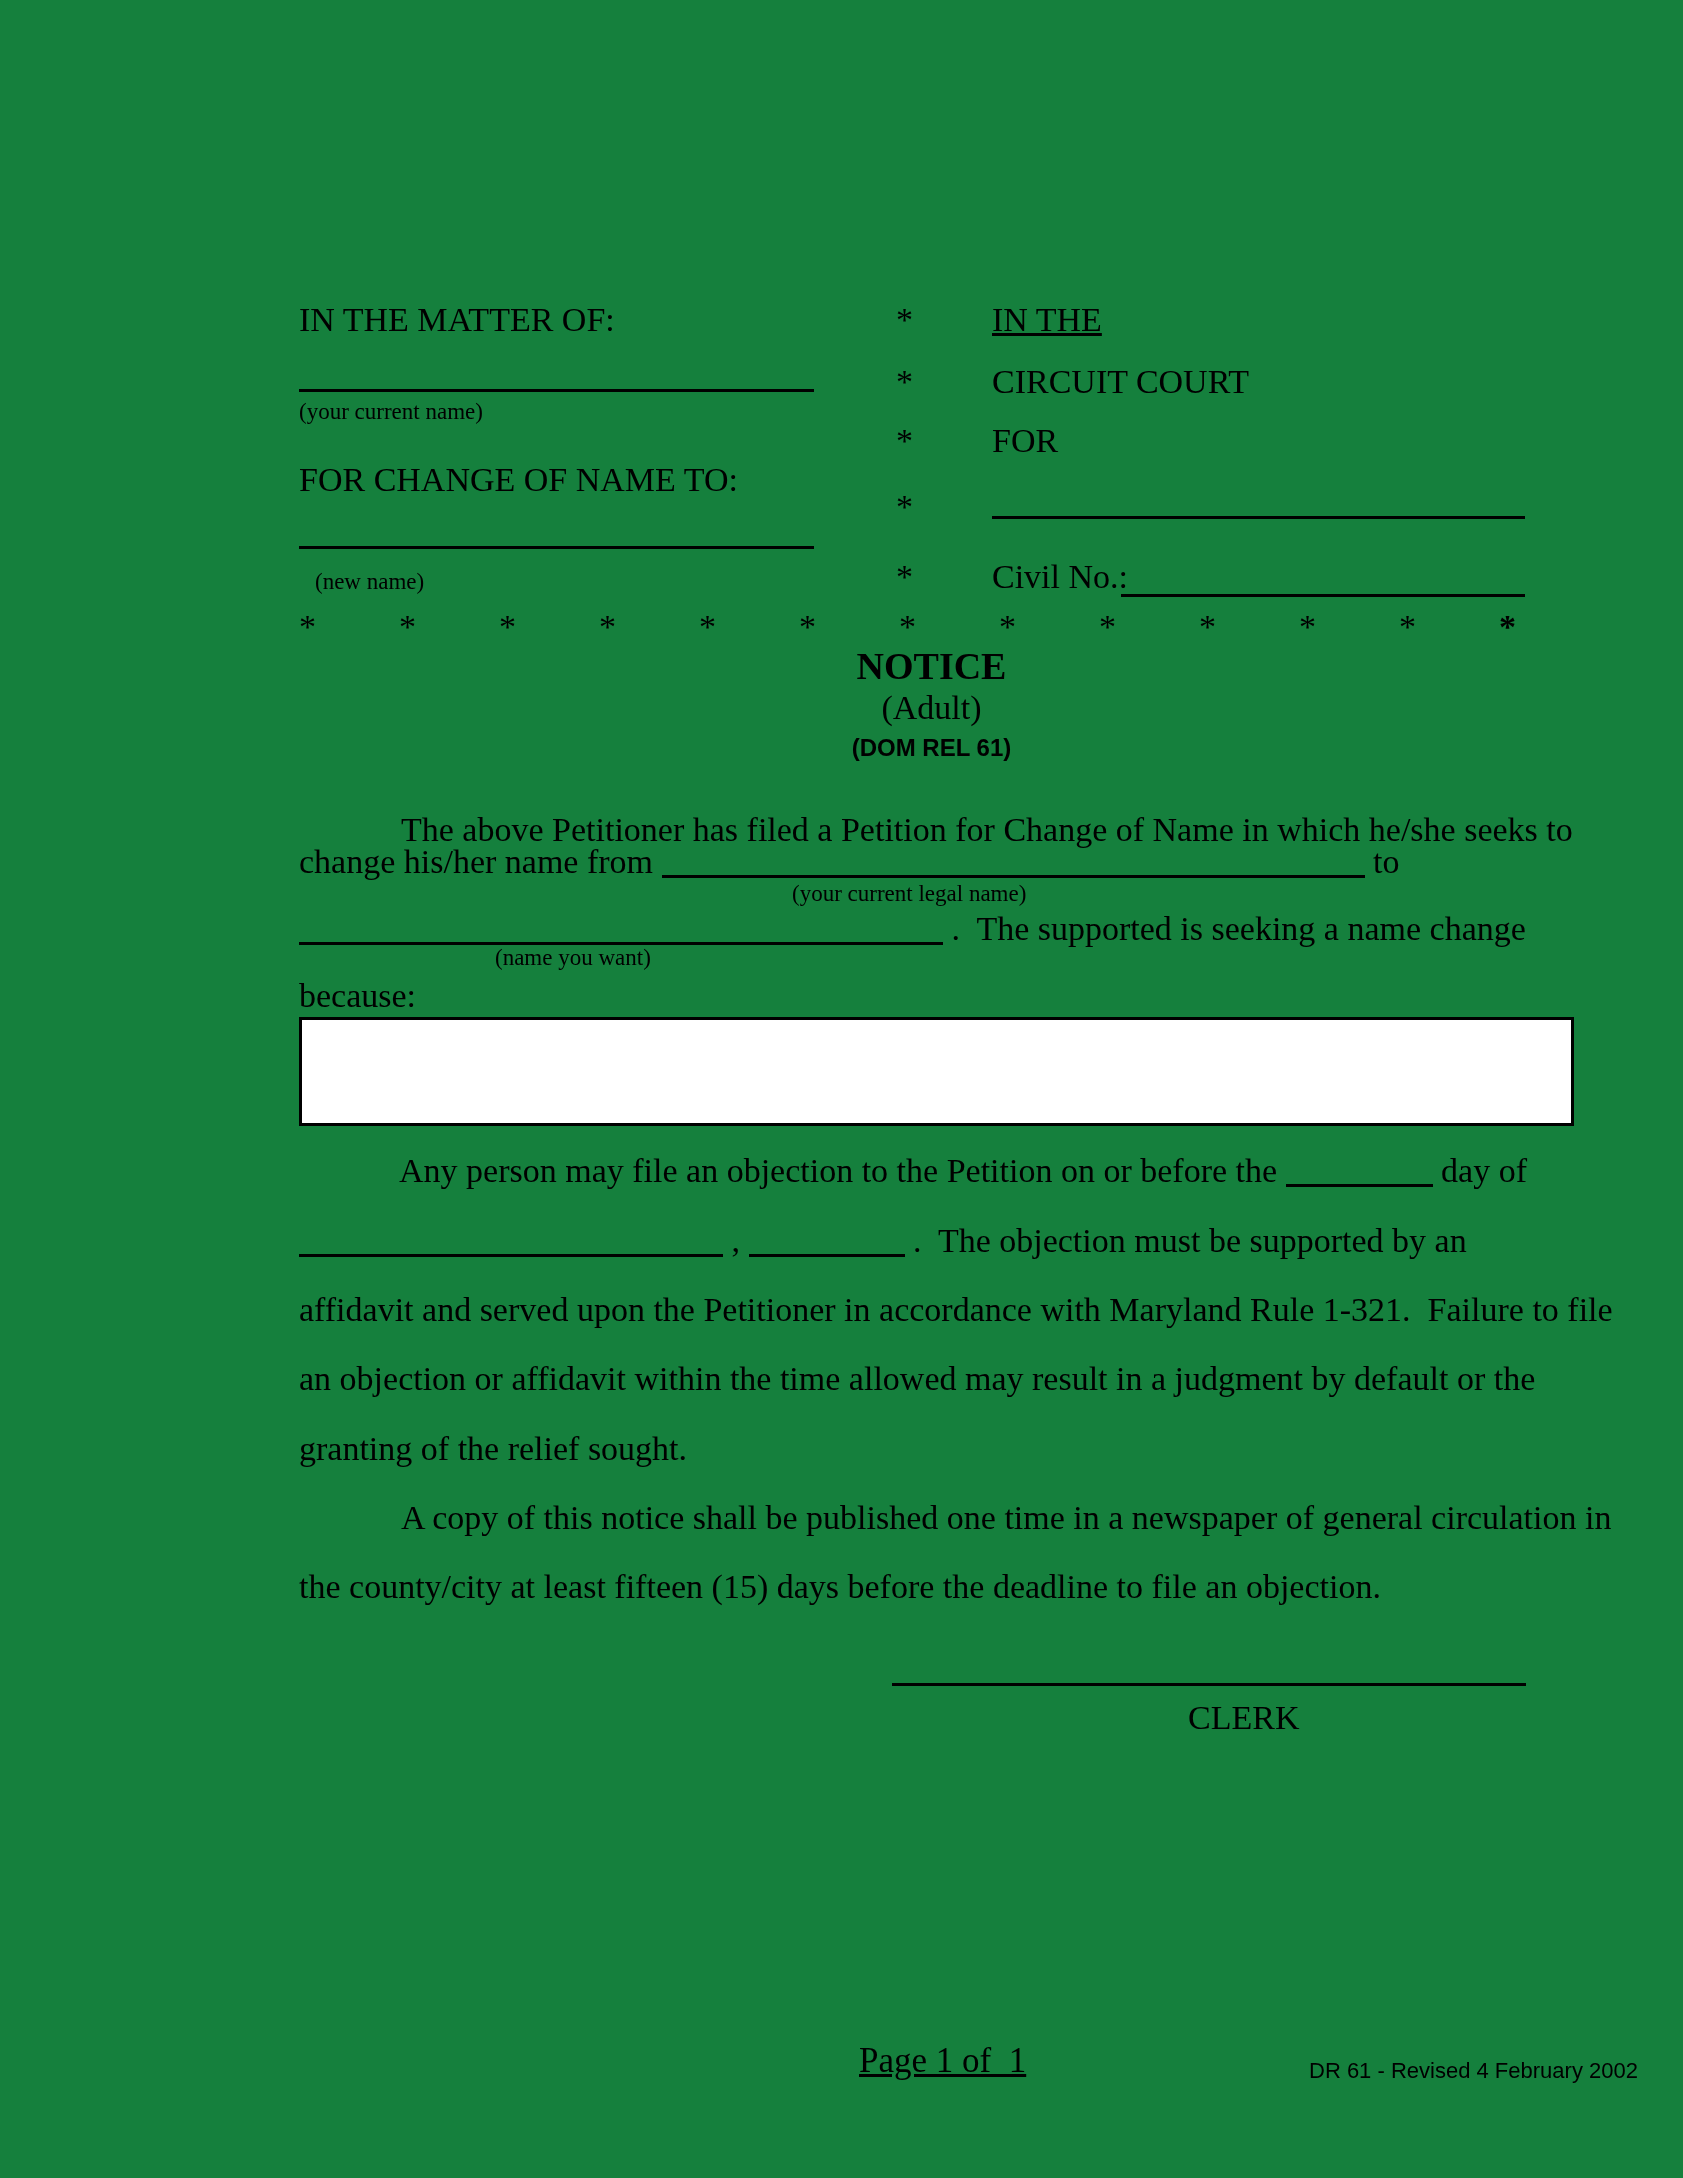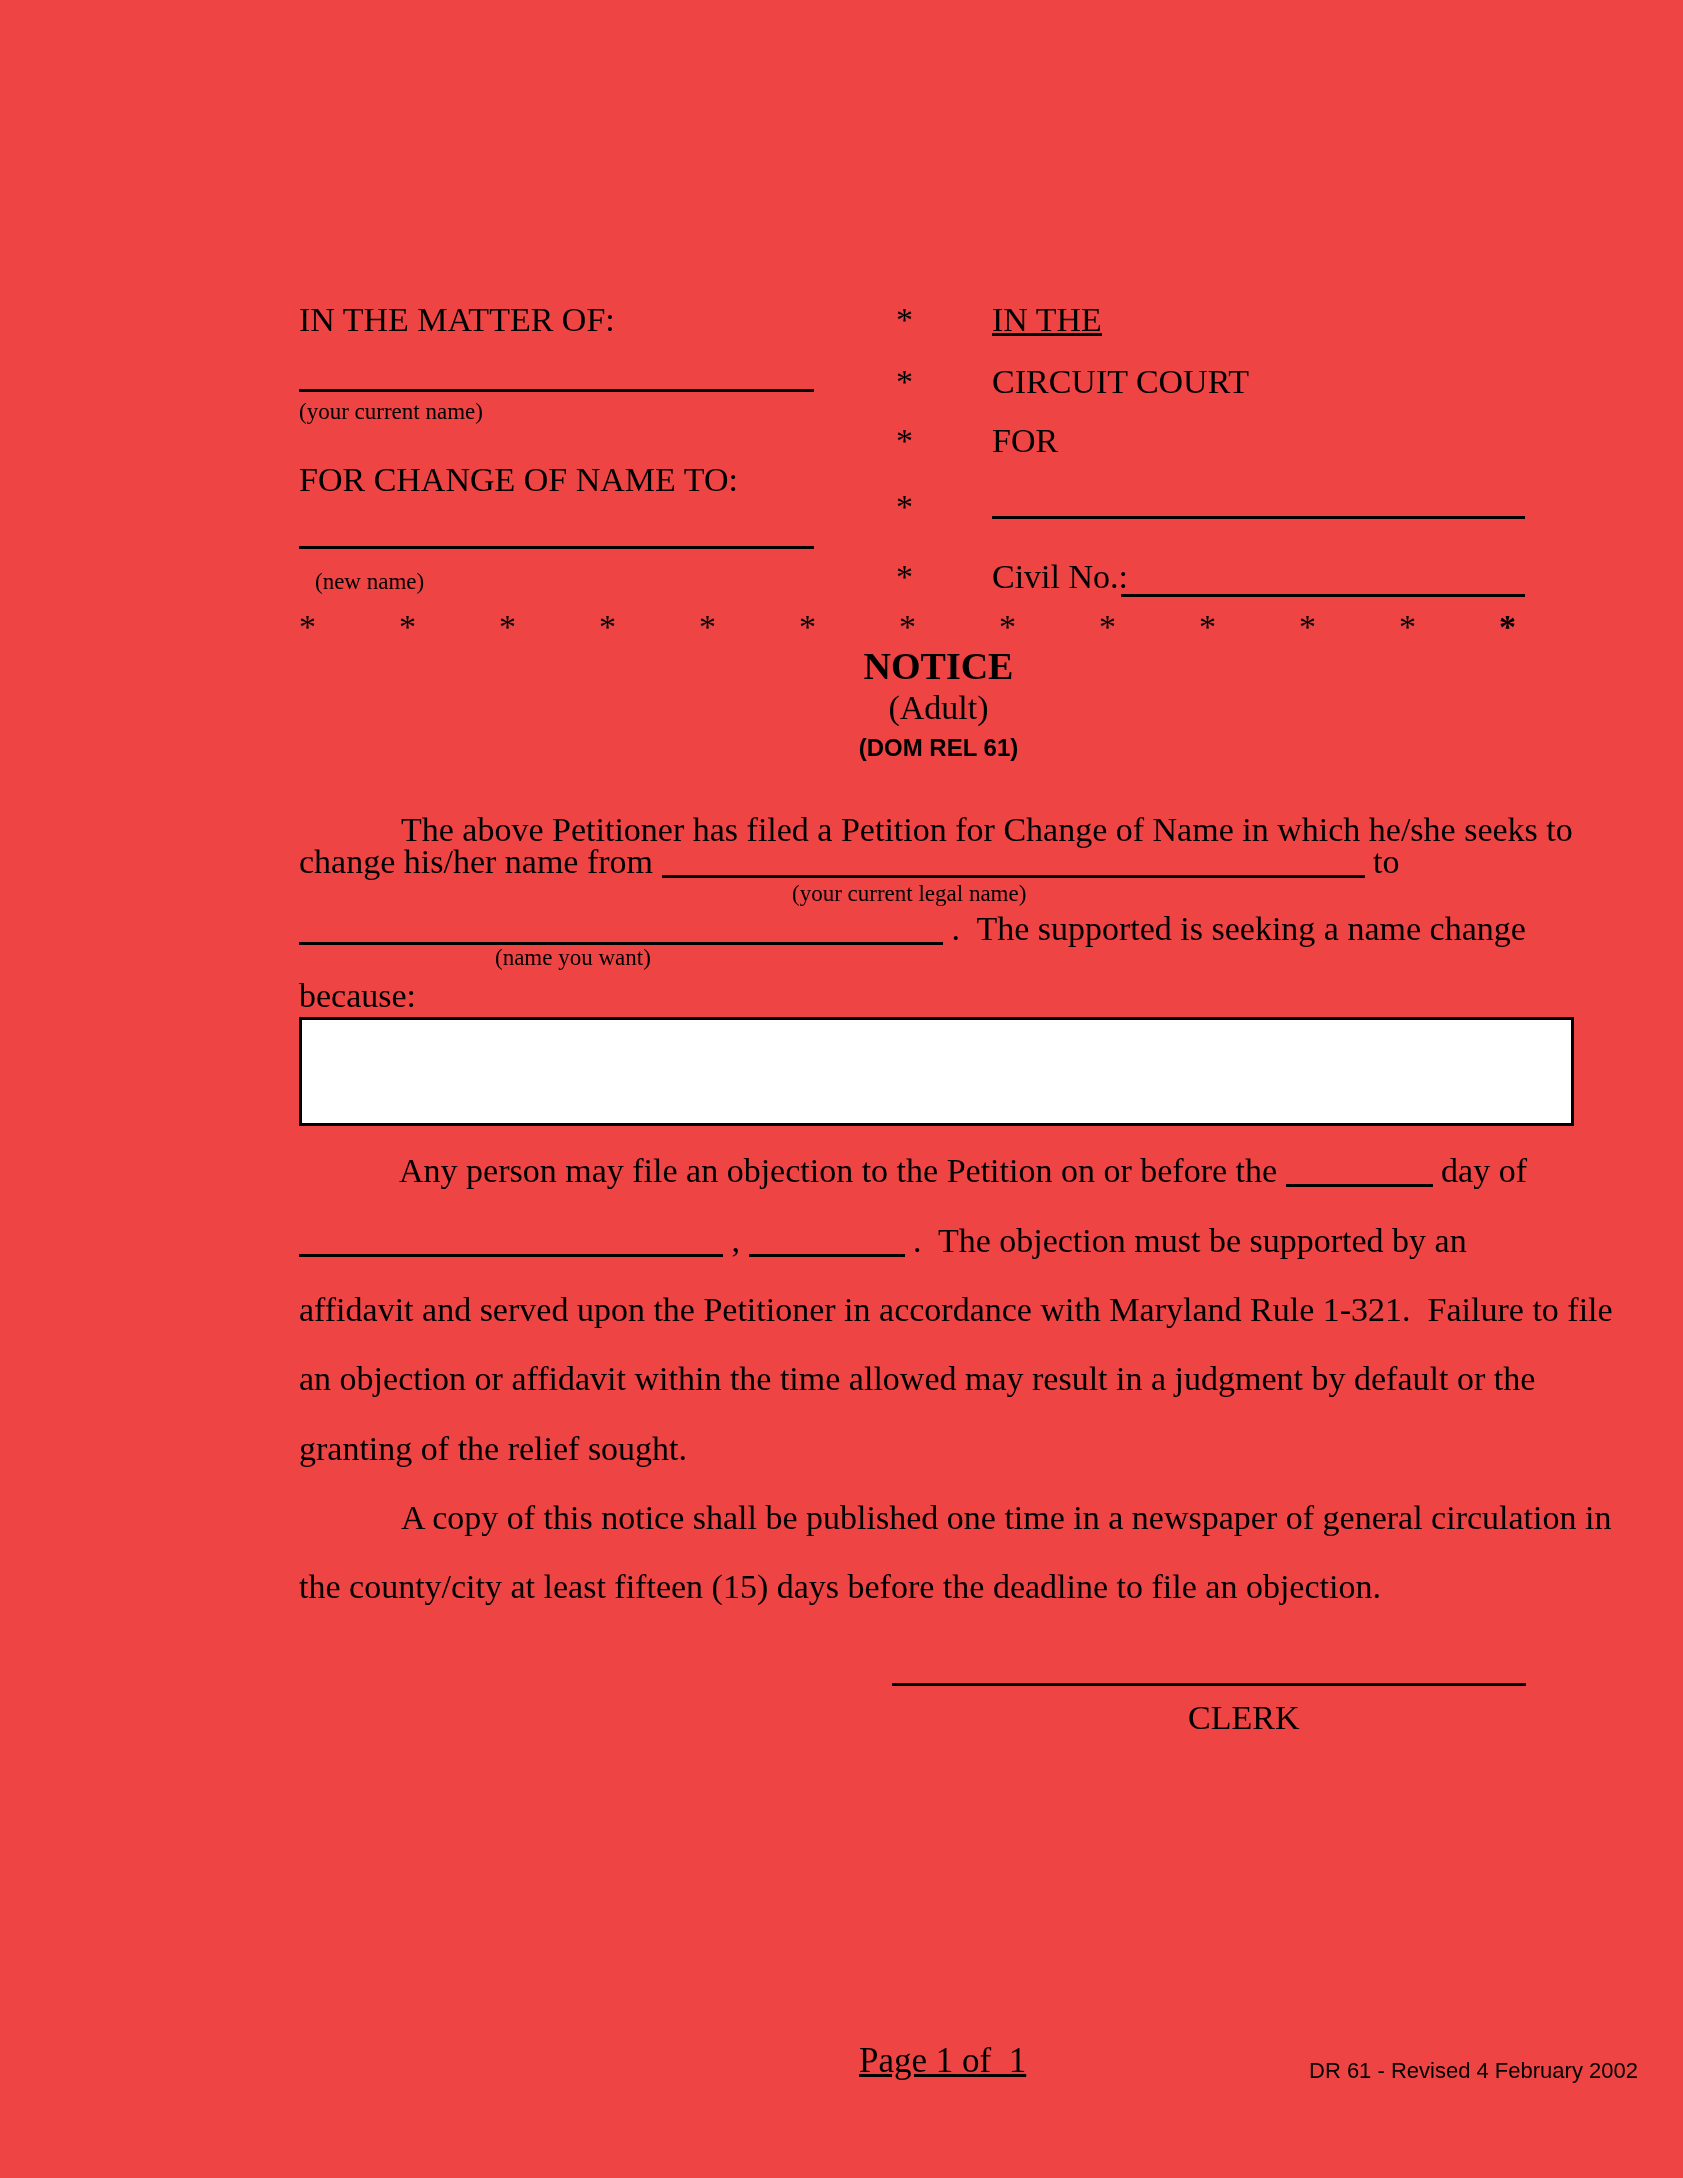--- a/index.html
+++ b/index.html
@@ -1,33 +1,33 @@
 <!DOCTYPE html>
 <html><head>
 <meta charset="utf-8">
 <style>
   html,body { margin:0; padding:0; background:#ffffff; }
   .page {
     position:relative;
     width:1683px; height:2178px;
-    background:#ef4444;
+    background:#15803d;
     color:#000;
     font-family:"Liberation Serif", serif;
     overflow:hidden;
   }
   .t  { position:absolute; font-size:34px; line-height:36px; white-space:pre; }
   .small { position:absolute; font-size:23px; line-height:24px; white-space:pre; }
   .hline { position:absolute; border-top:3px solid #000; height:0; }
   .blank {
     display:inline-block;
     height:30px;
     border-bottom:3px solid #000;
     vertical-align:-5px;
   }
-  .center-block { position:absolute; left:300px; width:1277px; text-align:center; white-space:pre; }
+  .center-block { position:absolute; left:293px; width:1277px; text-align:center; white-space:pre; }
   .title    { font-size:38px; line-height:40px; font-weight:bold; }
   .subtitle { font-size:34px; line-height:36px; }
   .formcode { font-size:24px; line-height:30px; font-weight:bold; font-family:"Liberation Sans", sans-serif; }
   .starrow { position:absolute; font-size:34px; letter-spacing:83px; white-space:pre; }
   .starrow .last { font-weight:bold; letter-spacing:0; }
   .because-box {
     position:absolute;
     left:299px; top:1017px;
     width:1269px; height:103px;
     border:3px solid #000;

